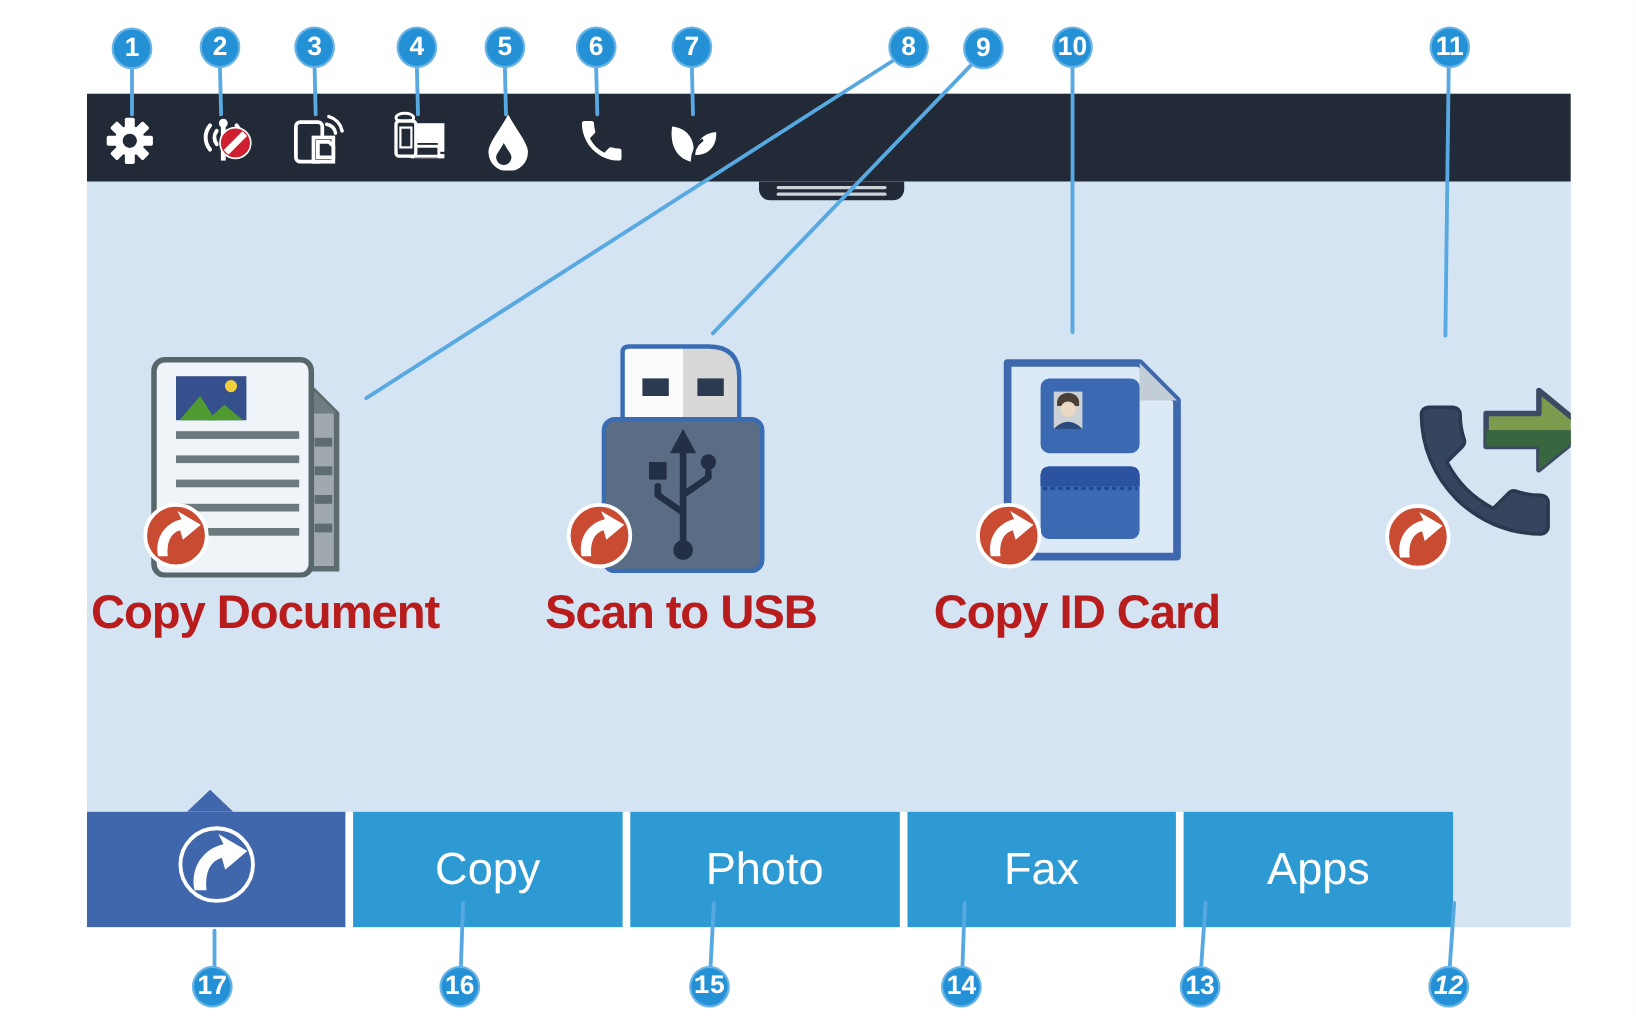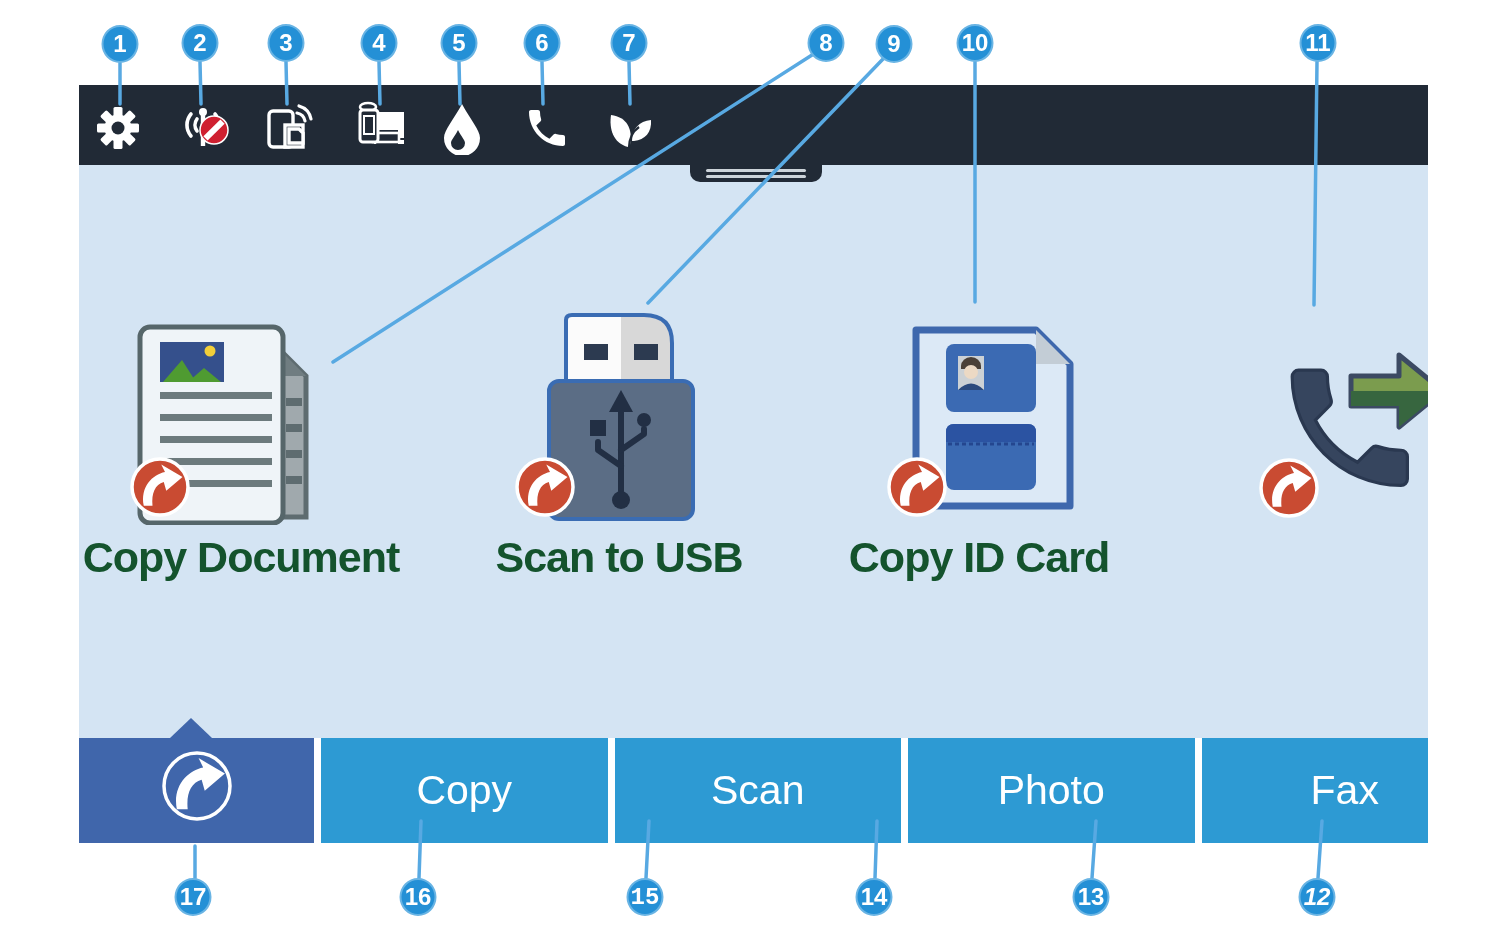--- a/index.html
+++ b/index.html
@@ -6,25 +6,25 @@
   #stage{position:relative;width:1487px;height:936px;background:#ffffff;overflow:hidden;
          font-family:"Liberation Sans", sans-serif;}
   
   .screen{position:absolute;left:79px;top:85px;width:1349px;height:758px;background:#d4e4f3;overflow:hidden;}
   .topbar{position:absolute;left:0;top:0;width:100%;height:80px;background:#212a36;}
   .statusicon{position:absolute;top:15px;width:56px;height:56px;display:flex;align-items:center;justify-content:center;}
   .handle{position:absolute;left:611px;top:80px;width:132px;height:17px;background:#212a36;border-radius:0 0 10px 10px;}
   .handle .grip{position:absolute;left:16px;width:100px;height:3px;background:#ccd3d9;border-radius:2px;}
   
   .tileicon{position:absolute;}
-  .tilelabel{position:absolute;top:448px;height:52px;color:#14532d;font-size:43px;font-weight:bold;
+  .tilelabel{position:absolute;top:448px;height:52px;color:#b91c1c;font-size:43px;font-weight:bold;
              letter-spacing:-1px;text-align:center;white-space:nowrap;transform:translateX(-50%);}
   .badge{position:absolute;width:62px;height:62px;transform:translate(-50%,-50%);}
   
-  .tabbar{position:absolute;left:0;top:653px;width:1409px;height:105px;background:#ffffff;display:flex;gap:7px;}
+  .tabbar{position:absolute;left:0;top:653px;width:1242px;height:105px;background:#ffffff;display:flex;gap:7px;}
   .tab{background:#2d9ad3;color:#ffffff;font-size:41px;display:flex;align-items:center;justify-content:center;flex:1;}
   .tab-shortcuts{width:235px;flex:0 0 235px;background:#4066ab;position:relative;}
   .notch{position:absolute;left:91px;top:-20px;width:0;height:0;
          border-left:21px solid transparent;border-right:21px solid transparent;border-bottom:20px solid #4066ab;}
   
   #lines{position:absolute;left:0;top:0;width:1487px;height:936px;pointer-events:none;}
   .callout{position:absolute;width:37px;height:38px;border-radius:50%;background:#2490d6;
            border:2px solid #69b4e4;box-sizing:border-box;transform:translate(-50%,-50%);
            color:#ffffff;font-size:24px;font-weight:bold;display:flex;align-items:center;justify-content:center;}
 </style>
@@ -243,27 +243,27 @@
           <svg width="76" height="76" viewBox="-38 -38 76 76">
             <circle r="33" fill="none" stroke="#ffffff" stroke-width="3.5"></circle>
             <use href="#share-arrow" fill="#ffffff" transform="scale(1.55)"></use>
           </svg>
         </span>
       </div>
       <div class="tab">
           <span>Copy</span>
         </div>
       <div class="tab">
-          <span>Scan</span>
-        </div>
-      <div class="tab">
           <span>Photo</span>
         </div>
       <div class="tab">
           <span>Fax</span>
+        </div>
+      <div class="tab">
+          <span>Apps</span>
         </div>
     </div>
   </div>
 
   <svg id="lines">
       <line x1="120" y1="63" x2="120" y2="104" stroke="#58a9e2" stroke-width="3.5" stroke-linecap="round"></line>
       <line x1="200" y1="62" x2="201" y2="104" stroke="#58a9e2" stroke-width="3.5" stroke-linecap="round"></line>
       <line x1="286" y1="62" x2="287" y2="104" stroke="#58a9e2" stroke-width="3.5" stroke-linecap="round"></line>
       <line x1="379" y1="62" x2="380" y2="104" stroke="#58a9e2" stroke-width="3.5" stroke-linecap="round"></line>
       <line x1="459" y1="62" x2="460" y2="104" stroke="#58a9e2" stroke-width="3.5" stroke-linecap="round"></line>

